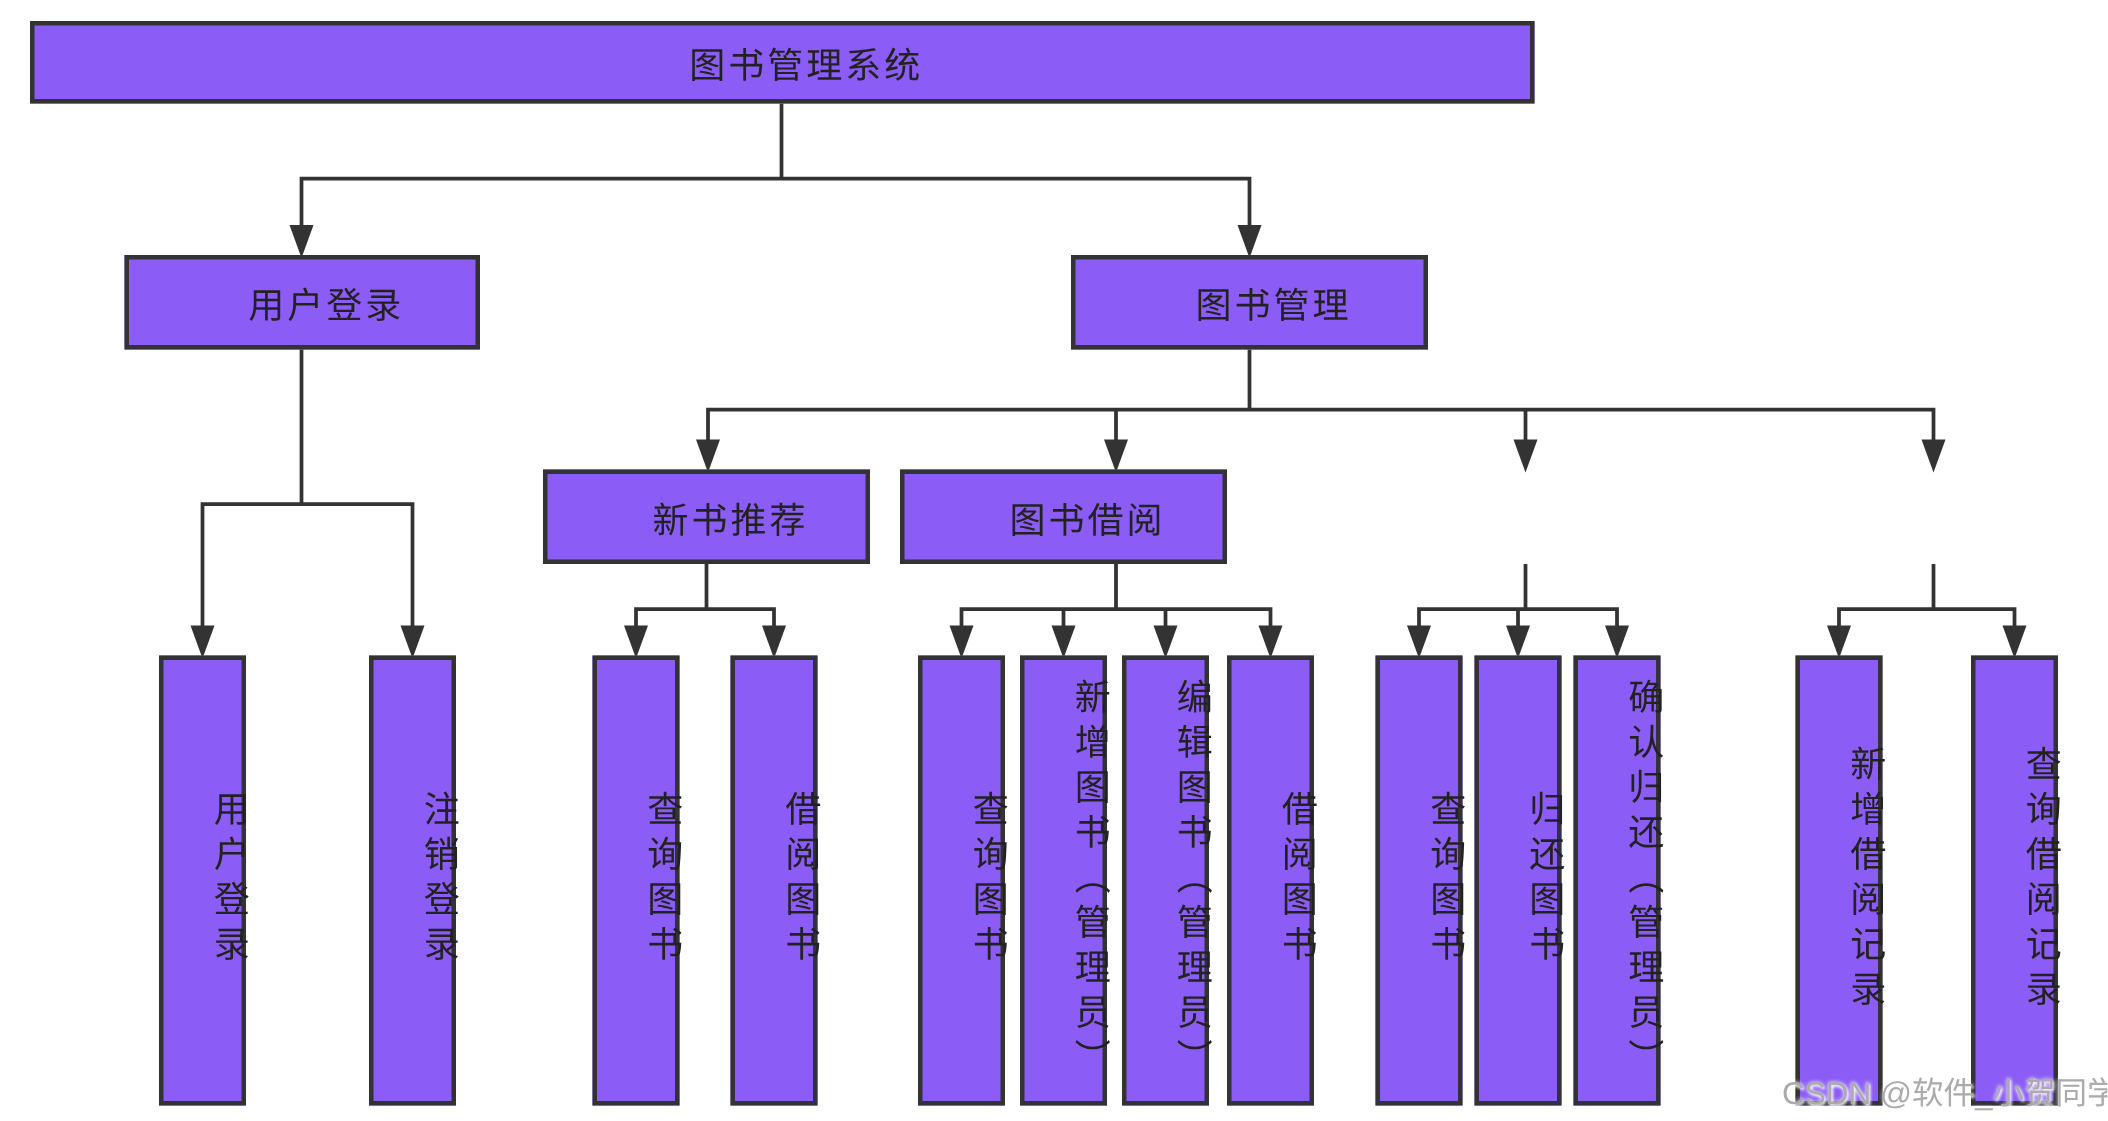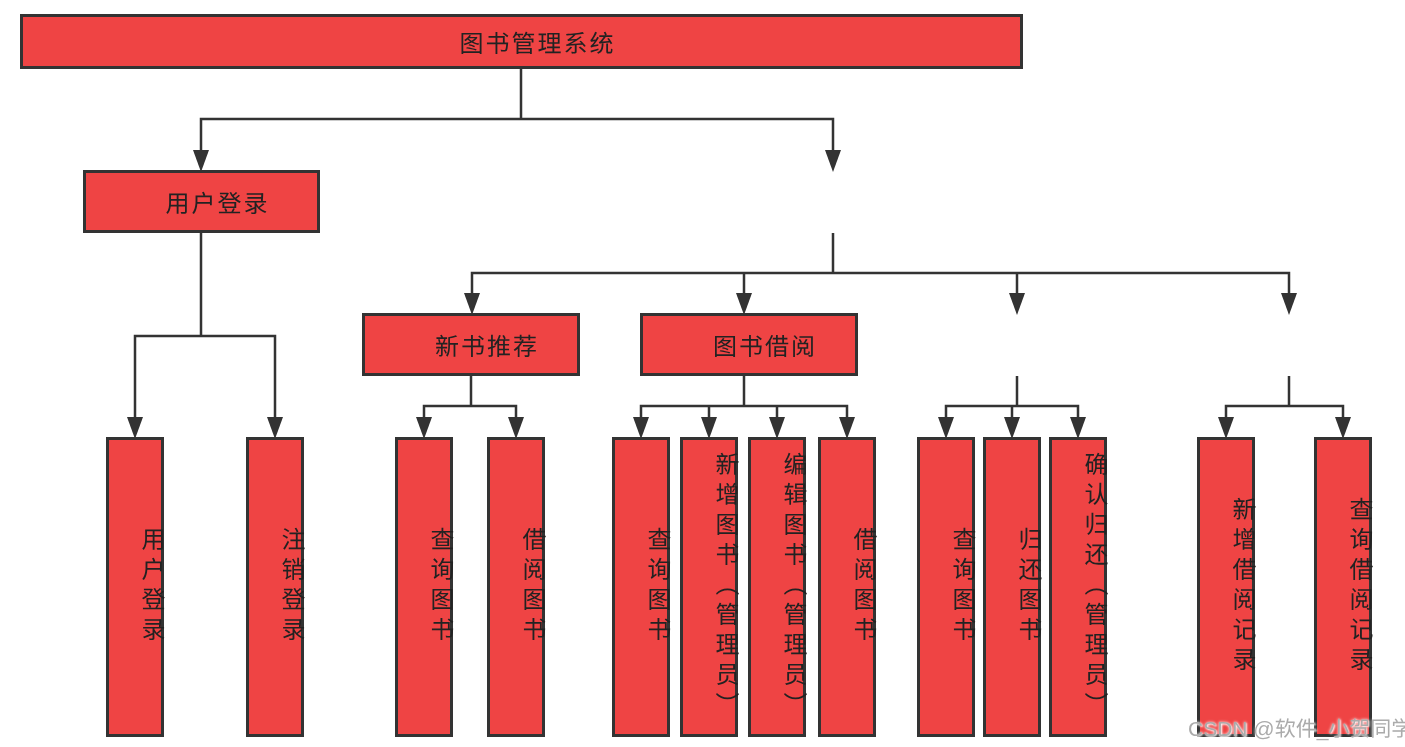--- a/index.html
+++ b/index.html
@@ -19,40 +19,40 @@
     position: absolute;
     left: 0;
     top: 0;
     width: 1405px;
     height: 747px;
     pointer-events: none;
   }
   .box {
     position: absolute;
     box-sizing: border-box;
-    background: #ef4444;
+    background: #8b5cf6;
     border: 3px solid #333333;
     display: flex;
     align-items: center;
     justify-content: center;
     color: #222222;
     padding-left: 32px;
   }
   .hlabel {
     font-size: 24px;
     letter-spacing: 2px;
     white-space: nowrap;
     color: #222222;
   }
   .root-box    { left: 20px;  top: 14px;  width: 1003px; height: 55px; }
   .l1-a        { left: 83px;  top: 170px; width: 237px;  height: 63px; }
   .l1-b        { left: 714px; top: 170px; width: 238px;  height: 63px; }
   .l2          { top: 313px;  height: 63px; width: 218px; }
   .l2-0 { left: 362px; }
-  .l2-1 { left: 640px; }
+  .l2-1 { left: 600px; }
   .l2-2 { left: 908px; }
   .l2-3 { left: 1180px; }
   .leaf {
     top: 437px;
     height: 300px;
     width: 58px;
   }
   .vlabel {
     writing-mode: vertical-rl;
     text-orientation: mixed;
@@ -134,20 +134,23 @@
     </g>
   </svg>
 
   <div class="box root-box">
     <span class="hlabel">图书管理系统</span>
   </div>
 
   <div class="box l1-a">
     <span class="hlabel">用户登录</span>
   </div>
+  <div class="box l1-b">
+    <span class="hlabel">图书管理</span>
+  </div>
 
   <div class="box l2 l2-0">
     <span class="hlabel">新书推荐</span>
   </div>
   <div class="box l2 l2-1">
     <span class="hlabel">图书借阅</span>
   </div>
 
   <div class="box leaf g1-0">
     <span class="vlabel">用户登录</span>

